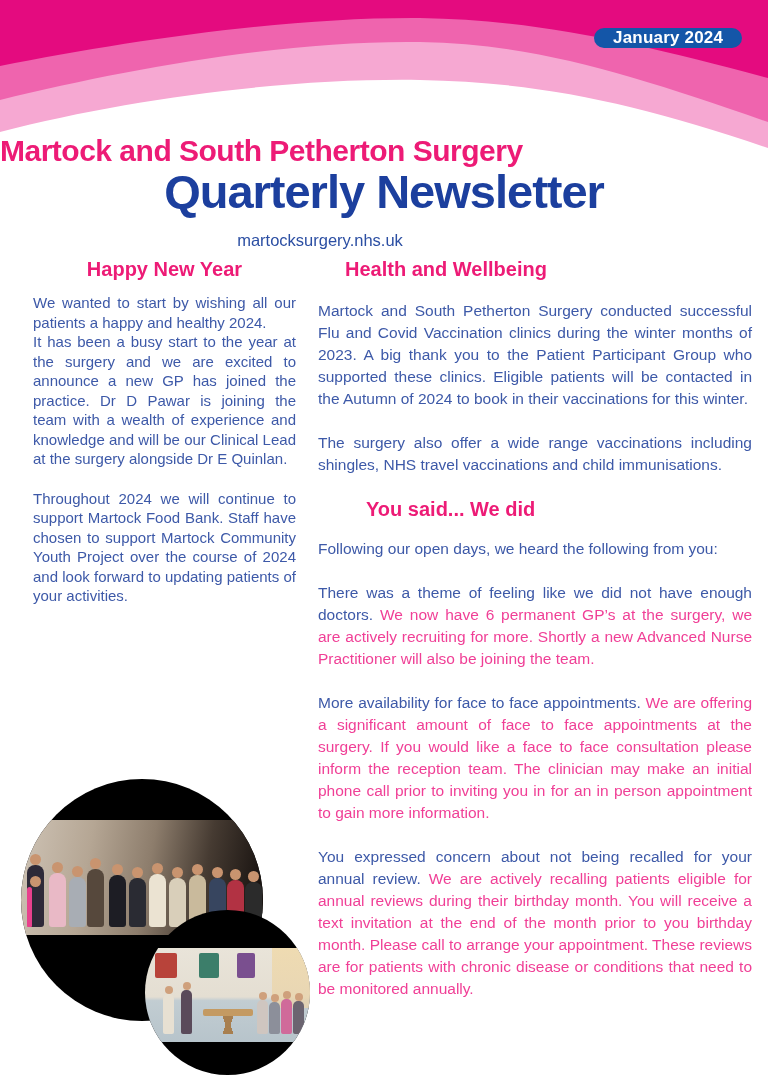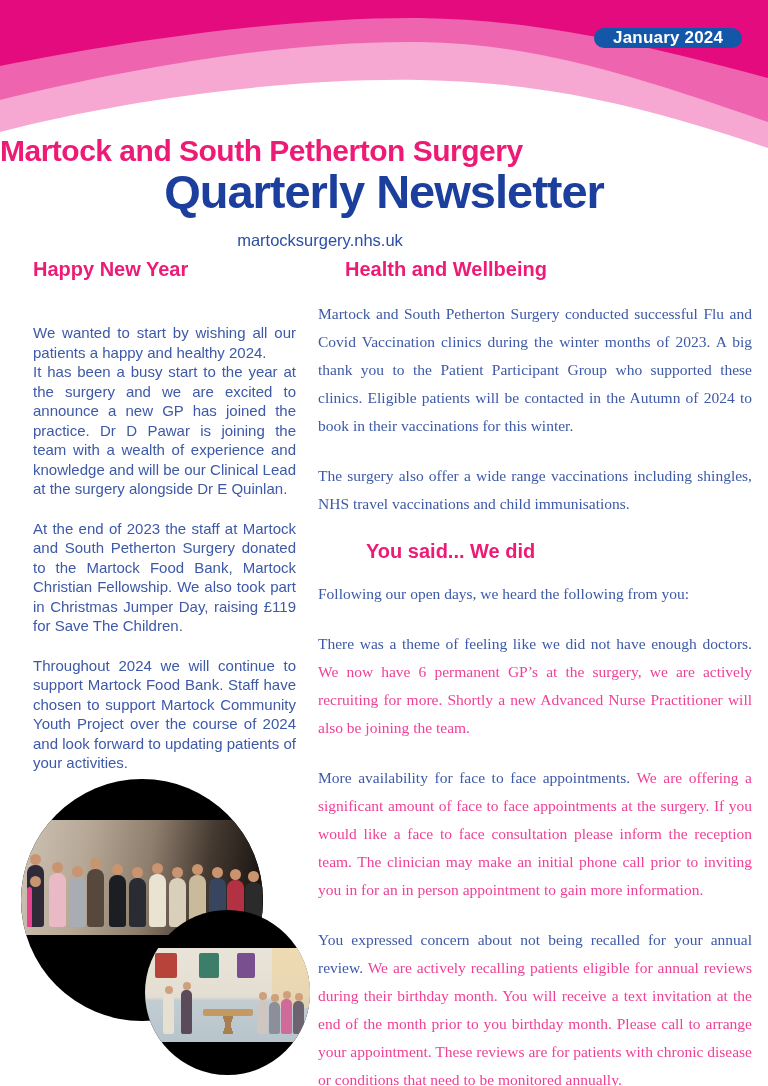--- a/index.html
+++ b/index.html
@@ -18,28 +18,28 @@
   .title-blue{position:absolute;top:164px;left:0;width:768px;text-align:center;
       color:#1c3f9e;font-weight:800;font-size:47px;letter-spacing:-1px;}
   .website{position:absolute;top:231px;left:0;width:640px;text-align:center;
       color:#2c4fa3;font-size:16.5px;}
 
   
   .col-left{position:absolute;left:33px;top:258px;width:263px;}
   .col-right{position:absolute;left:318px;top:258px;width:434px;}
 
   h2.sec{color:#ed1b76;font-size:20px;font-weight:700;margin:0;}
-  .col-left h2.sec{text-align:left;margin-bottom:42px;}
+  .col-left h2.sec{text-align:center;margin-bottom:12px;}
   .col-right h2.sec{margin-left:27px;margin-bottom:19px;}
   h2.sec.yousaid{margin-left:48px;margin-top:8px;margin-bottom:17px;}
 
   .col-left p.body{color:#3d59a8;font-size:15px;line-height:19.5px;text-align:justify;
       margin:0 0 20px;white-space:pre-line;}
-  .col-right p.body{color:#3d59a8;font-size:15.5px;line-height:28px;text-align:justify;
-      margin:12px 0 22px;font-family:Liberation Serif, serif;}
+  .col-right p.body{color:#3d59a8;font-size:15.5px;line-height:22px;text-align:justify;
+      margin:12px 0 22px;}
   .txt-blue{color:#3d59a8;}
   .txt-pink{color:#f03f96;}
 
   
   .photo-circle{position:absolute;border-radius:50%;background:#000;overflow:hidden;}
   .circle1{left:21px;top:779px;width:242px;height:242px;}
   .circle2{left:145px;top:910px;width:165px;height:165px;}
   .strip{position:absolute;left:0;right:0;}
   .strip1{top:41px;height:115px;
      background:linear-gradient(100deg,#cec3b5 0%,#b5a694 28%,#8d7d6c 52%,#463b32 74%,#1b1512 95%);}
@@ -76,21 +76,20 @@
   </div>
 
   <div class="title-pink">Martock and South Petherton Surgery</div>
   <div class="title-blue">Quarterly Newsletter</div>
   <div class="website">martocksurgery.nhs.uk</div>
 
   <div class="col-left">
     <h2 class="sec">Happy New Year</h2>
     <p class="body">We wanted to start by wishing all our patients a happy and healthy 2024.
 It has been a busy start to the year at the surgery and we are excited to announce a new GP has joined the practice. Dr D Pawar is joining the team with a wealth of experience and knowledge and will be our Clinical Lead at the surgery alongside Dr E Quinlan.</p>
-    <p class="body">At the end of 2023 the staff at Martock and South Petherton Surgery donated to the Martock Food Bank, Martock Christian Fellowship. We also took part in Christmas Jumper Day, raising £119 for Save The Children.</p>
     <p class="body">Throughout 2024 we will continue to support Martock Food Bank. Staff have chosen to support Martock Community Youth Project over the course of 2024 and look forward to updating patients of your activities.</p>
   </div>
 
   <div class="col-right">
     <h2 class="sec">Health and Wellbeing</h2>
     <p class="body">Martock and South Petherton Surgery conducted successful Flu and Covid Vaccination clinics during the winter months of 2023. A big thank you to the Patient Participant Group who supported these clinics. Eligible patients will be contacted in the Autumn of 2024 to book in their vaccinations for this winter.</p>
     <p class="body">The surgery also offer a wide range vaccinations including shingles, NHS travel vaccinations and child immunisations.</p>
 
     <h2 class="sec yousaid">You said... We did</h2>
     <p class="body">Following our open days, we heard the following from you:</p>

